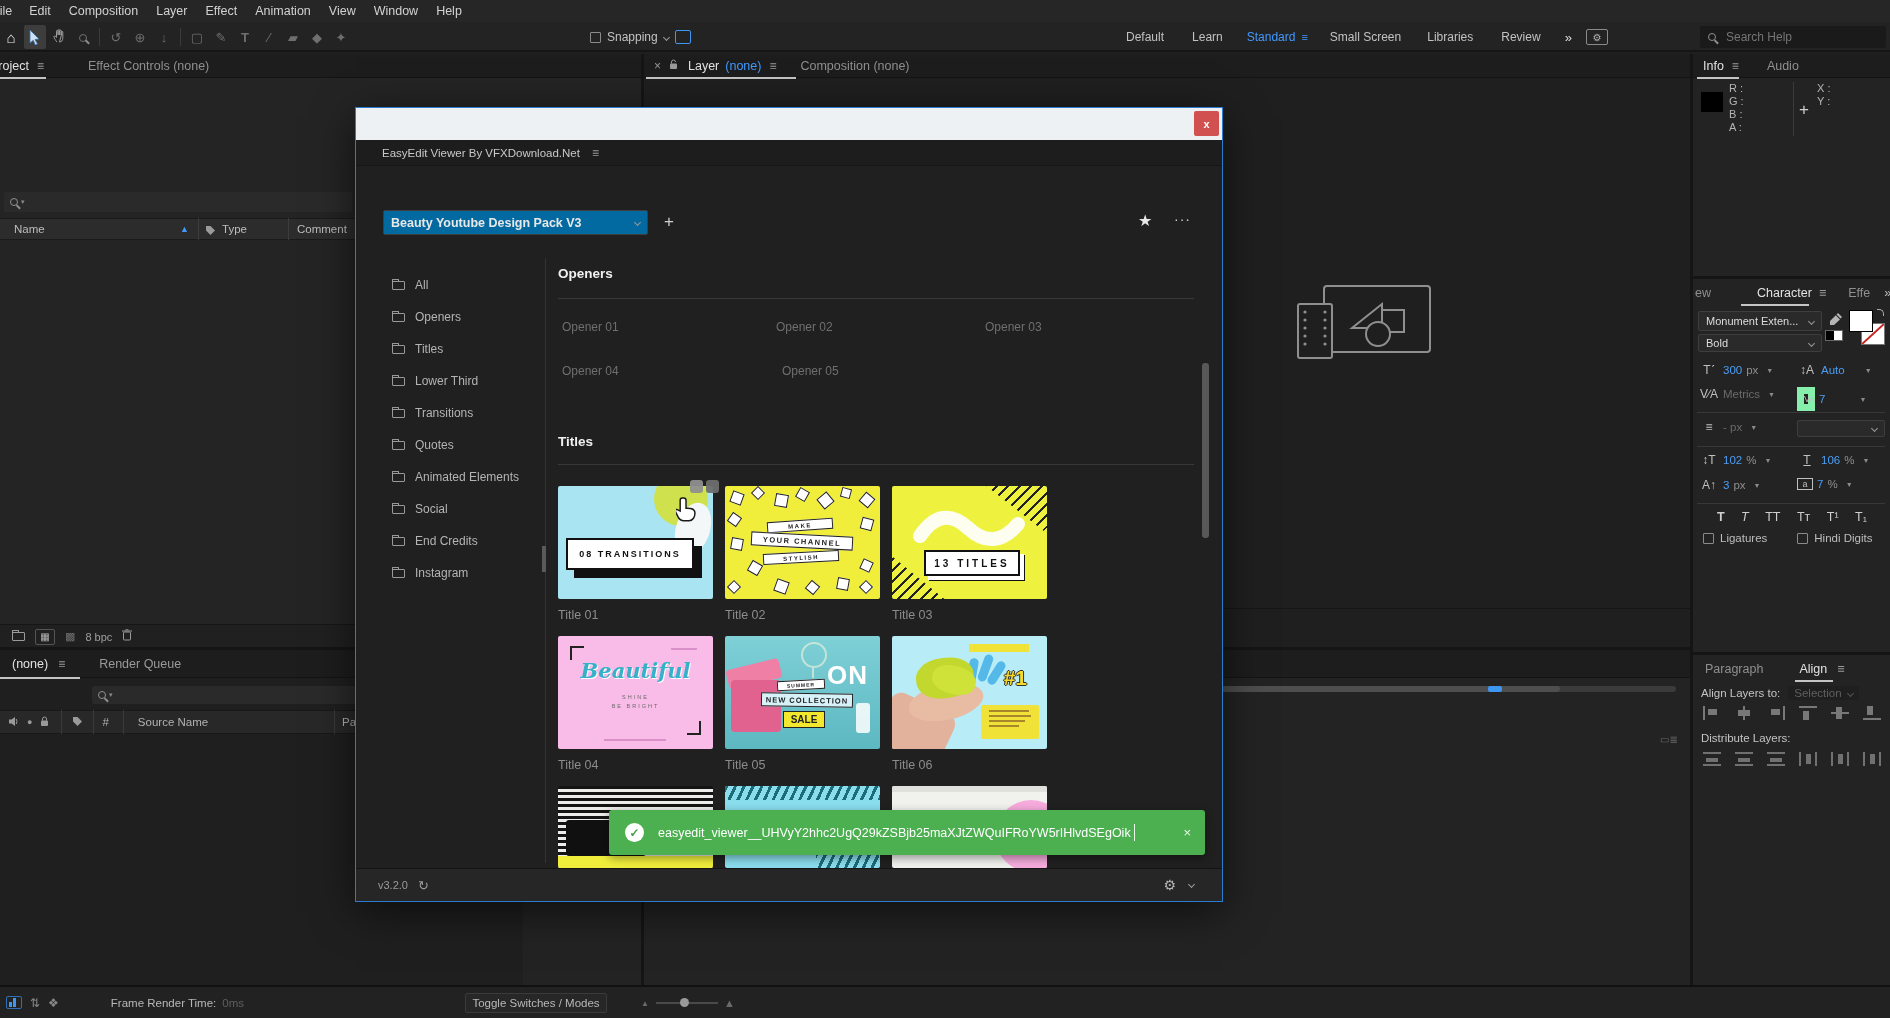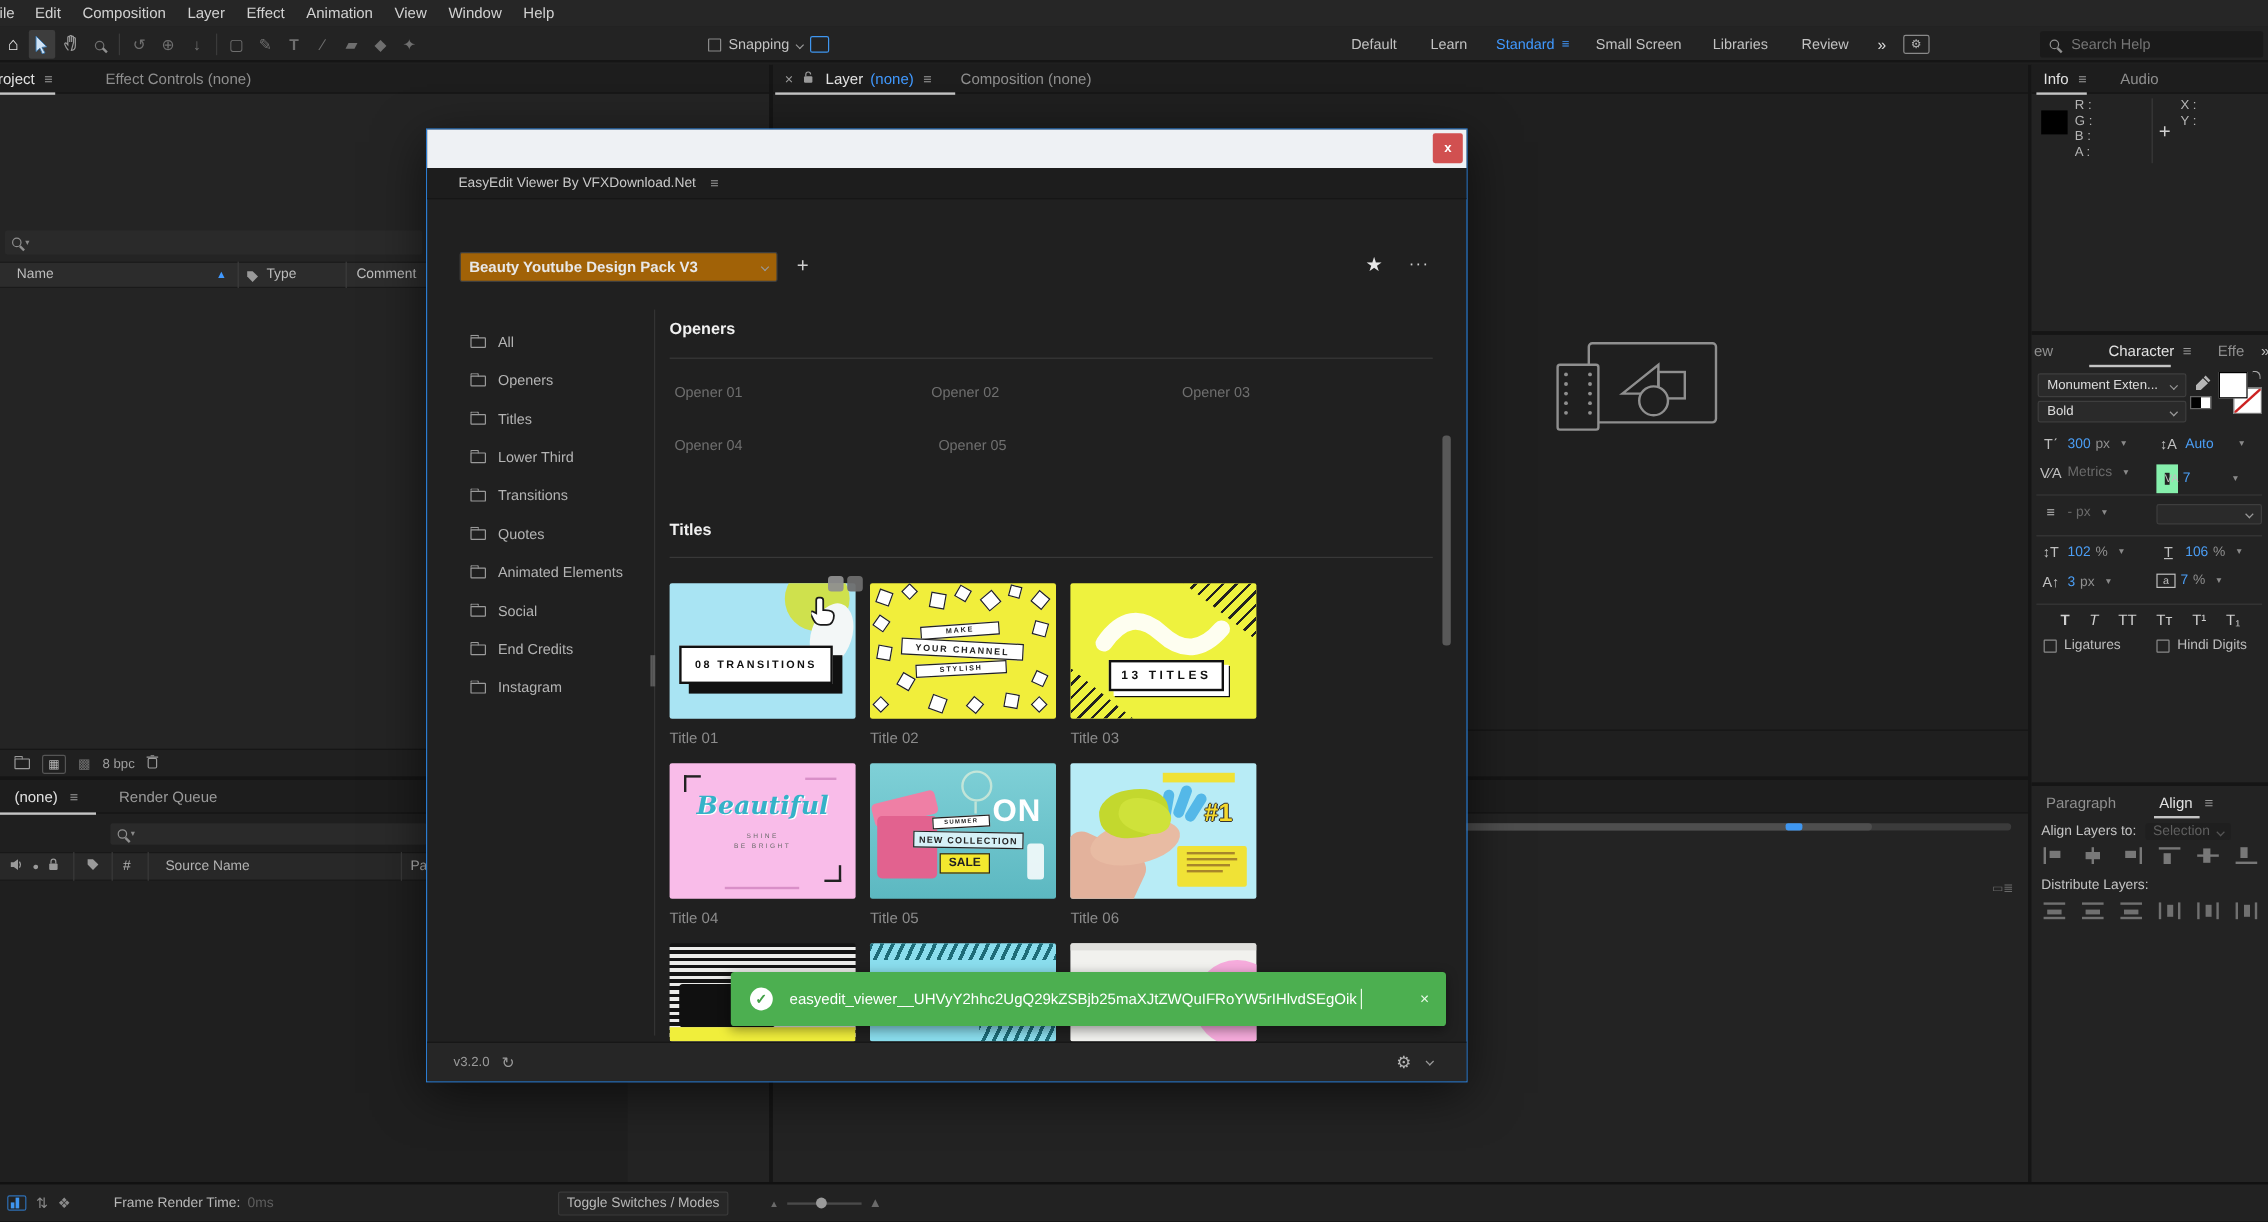--- a/index.html
+++ b/index.html
@@ -389,42 +389,42 @@
     </div>
   </div>
 
   <div class="ab fx" style="left:0;top:985px;width:1890px;height:33px;background:#222;border-top:2px solid #111;">
     <span style="margin-left:6px;width:16px;height:13px;border:1px solid #2e6fb4;border-radius:2px;display:inline-flex;align-items:flex-end;gap:1px;padding:1px 2px;">
         <i style="width:3px;height:5px;background:#3f96f0;"></i>
         <i style="width:3px;height:9px;background:#3f96f0;"></i>
       </span>
     <span style="margin-left:8px;color:#8a8a8a;font-size:12px;">⇅</span>
     <span style="margin-left:8px;color:#8a8a8a;font-size:12px;">❖</span>
-    <span style="margin-left:36px;color:#b8b8b8;font-size:11.5px;">Frame Render Time:</span>
+    <span style="margin-left:52px;color:#b8b8b8;font-size:11.5px;">Frame Render Time:</span>
     <span style="margin-left:6px;color:#5f5f5f;font-size:11.5px;">0ms</span>
     <span class="fx" style="position:absolute;left:465px;top:6px;width:142px;height:20px;justify-content:center;color:#b8b8b8;font-size:11.5px;background:#272727;border:1px solid #3a3a3a;border-radius:2px;">Toggle Switches / Modes</span>
     <span style="position:absolute;left:641px;top:12px;color:#6a6a6a;font-size:8px;">▲</span>
     <span style="position:absolute;left:656px;top:15px;width:62px;height:2px;background:#4a4a4a;"></span>
     <span style="position:absolute;left:680px;top:11px;width:9px;height:9px;background:#9a9a9a;border-radius:50%;"></span>
     <span style="position:absolute;left:724px;top:10px;color:#6a6a6a;font-size:11px;">▲</span>
   </div>
 
   <div class="ab" style="left:356px;top:108px;width:866px;height:793px;background:#202020;outline:1px solid #2b7cd1;box-shadow:0 10px 40px rgba(0,0,0,.6);z-index:50;">
 
     <div class="ab" style="left:0;top:0;width:866px;height:32px;background:#eef1f4;">
       <span class="ab fx" style="right:3px;top:3px;width:25px;height:25px;background:#d15050;border-radius:2px;color:#fff;justify-content:center;font-size:11px;font-weight:bold;">x</span>
     </div>
 
     <div class="ab fx" style="left:0;top:32px;width:866px;height:26px;background:#1d1d1d;border-bottom:1px solid #161616;">
       <span style="margin-left:26px;color:#c9c9c9;font-size:11.5px;">EasyEdit Viewer By VFXDownload.Net</span>
       <span style="margin-left:12px;color:#9a9a9a;">≡</span>
     </div>
 
 
-    <div class="ab fx sel" style="left:27px;top:102px;width:265px;height:25px;justify-content:space-between;font-size:12.5px;color:#e8e8e8;background:#a16207;">
+    <div class="ab fx sel" style="left:27px;top:102px;width:265px;height:25px;justify-content:space-between;font-size:12.5px;color:#e8e8e8;background:#0369a1;">
       <span style="font-weight:bold;">Beauty Youtube Design Pack V3</span>
         <span class="chv"></span>
     </div>
     <span class="ab" style="left:308px;top:104px;color:#cfcfcf;font-size:17px;">+</span>
     <span class="ab" style="left:782px;top:103px;color:#e8e8e8;font-size:16px;">★</span>
     <span class="ab" style="left:818px;top:103px;color:#cfcfcf;font-size:14px;letter-spacing:1px;">···</span>
 
     <div class="ab" style="left:0;top:140px;width:189px;height:620px;">
       <div class="ab fx" style="left:36px;top:30px;gap:10px;">
           <span class="fold"></span>

